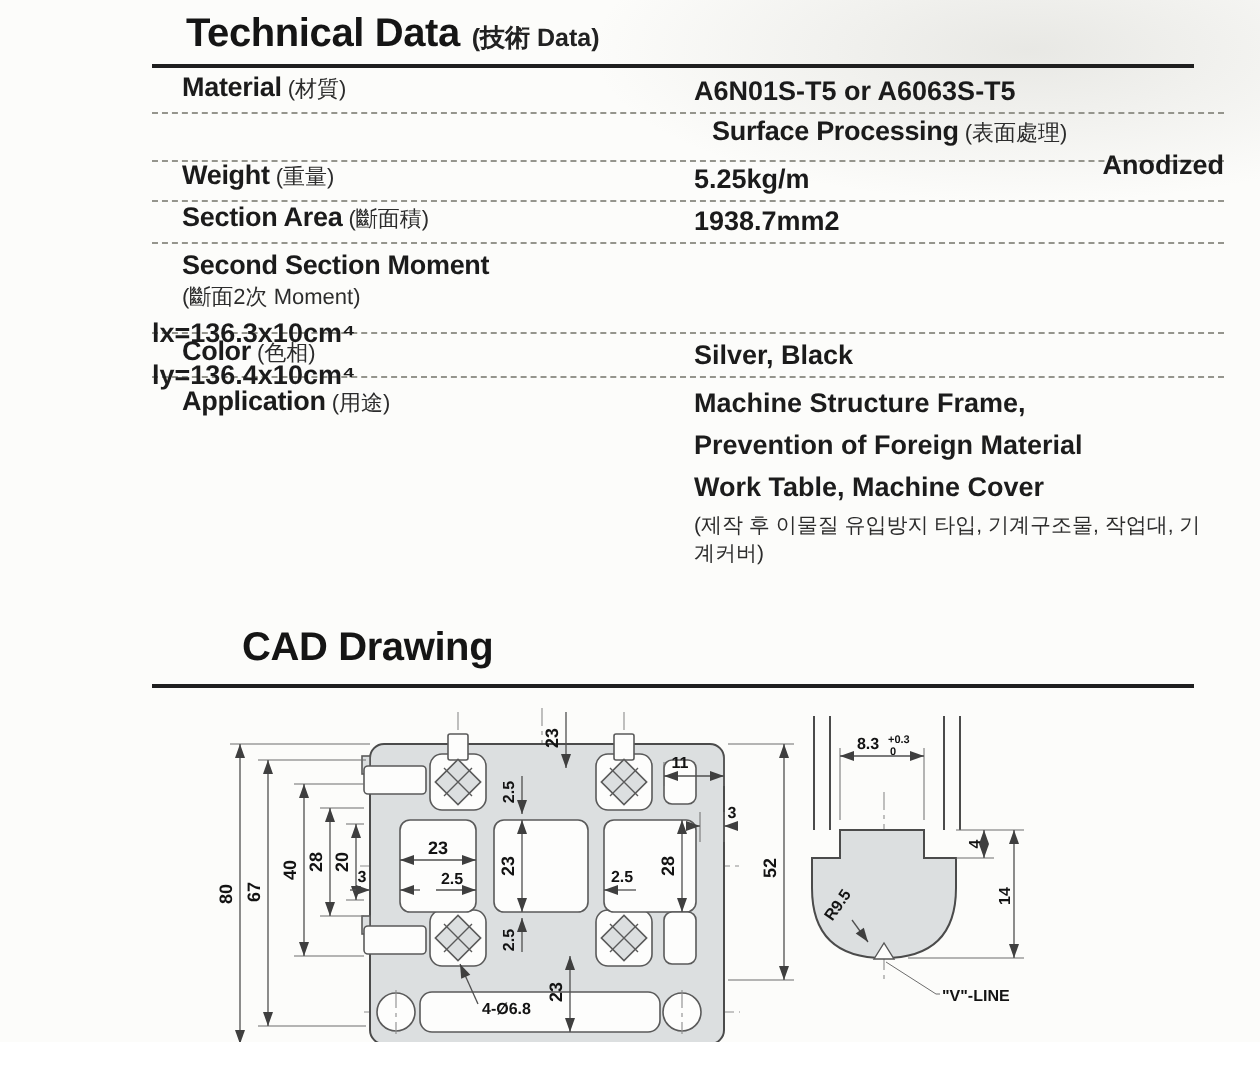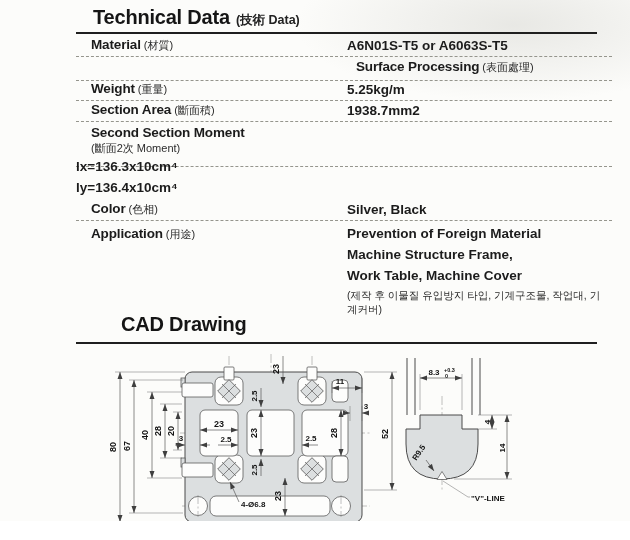--- a/index.html
+++ b/index.html
@@ -47,48 +47,49 @@
   </div>
   <div class="rule" style="top:31.5px;height:2.4px;"></div>
 
   <div class="tbl">
     <div class="row" style="height:23px;">
       <div class="c1"><span class="lbl">Material</span><span class="note">(材質)</span></div>
       <div class="c2 val">A6N01S-T5 or A6063S-T5</div>
     </div>
     <div class="row" style="height:24px;flex-direction:column;">
       <div class="c1"><span class="lbl">Surface Processing</span><span class="note">(表面處理)</span></div>
+      <div class="c2 val">Anodized</div>
     </div>
     <div class="row" style="height:20px;">
       <div class="c1"><span class="lbl">Weight</span><span class="note">(重量)</span></div>
       <div class="c2 val">5.25kg/m</div>
     </div>
     <div class="row" style="height:21px;">
       <div class="c1"><span class="lbl">Section Area</span><span class="note">(斷面積)</span></div>
       <div class="c2 val">1938.7mm2</div>
     </div>
     <div class="row top" style="height:45px;flex-direction:column;">
       <div class="c1">
         <div class="lbl">Second Section Moment</div>
         <span class="note nb">(斷面2次 Moment)</span>
       </div>
       <div class="c2">
         <div class="vline">lx=136.3x10cm⁴</div>
         <div class="vline">ly=136.4x10cm⁴</div>
       </div>
     </div>
-    <div class="row" style="height:22px;margin-top:32px;">
+    <div class="row" style="height:22px;">
       <div class="c1"><span class="lbl">Color</span><span class="note">(色相)</span></div>
       <div class="c2 val">Silver, Black</div>
     </div>
     <div class="row top last" style="height:100px;">
       <div class="c1"><span class="lbl">Application</span><span class="note">(用途)</span></div>
       <div class="c2">
+        <div class="appline">Machine Structure Frame,</div>
         <div class="appline">Prevention of Foreign Material</div>
-        <div class="appline">Machine Structure Frame,</div>
         <div class="appline">Work Table, Machine Cover</div>
         <div class="kr">(제작 후 이물질 유입방지 타입, 기계구조물, 작업대, 기계커버)</div>
       </div>
     </div>
   </div>
 
   <div class="sec-title" style="top:313px;margin-left:28px;">
     <span>CAD Drawing</span>
   </div>
   <div class="rule" style="top:341.5px;height:2px;"></div>

